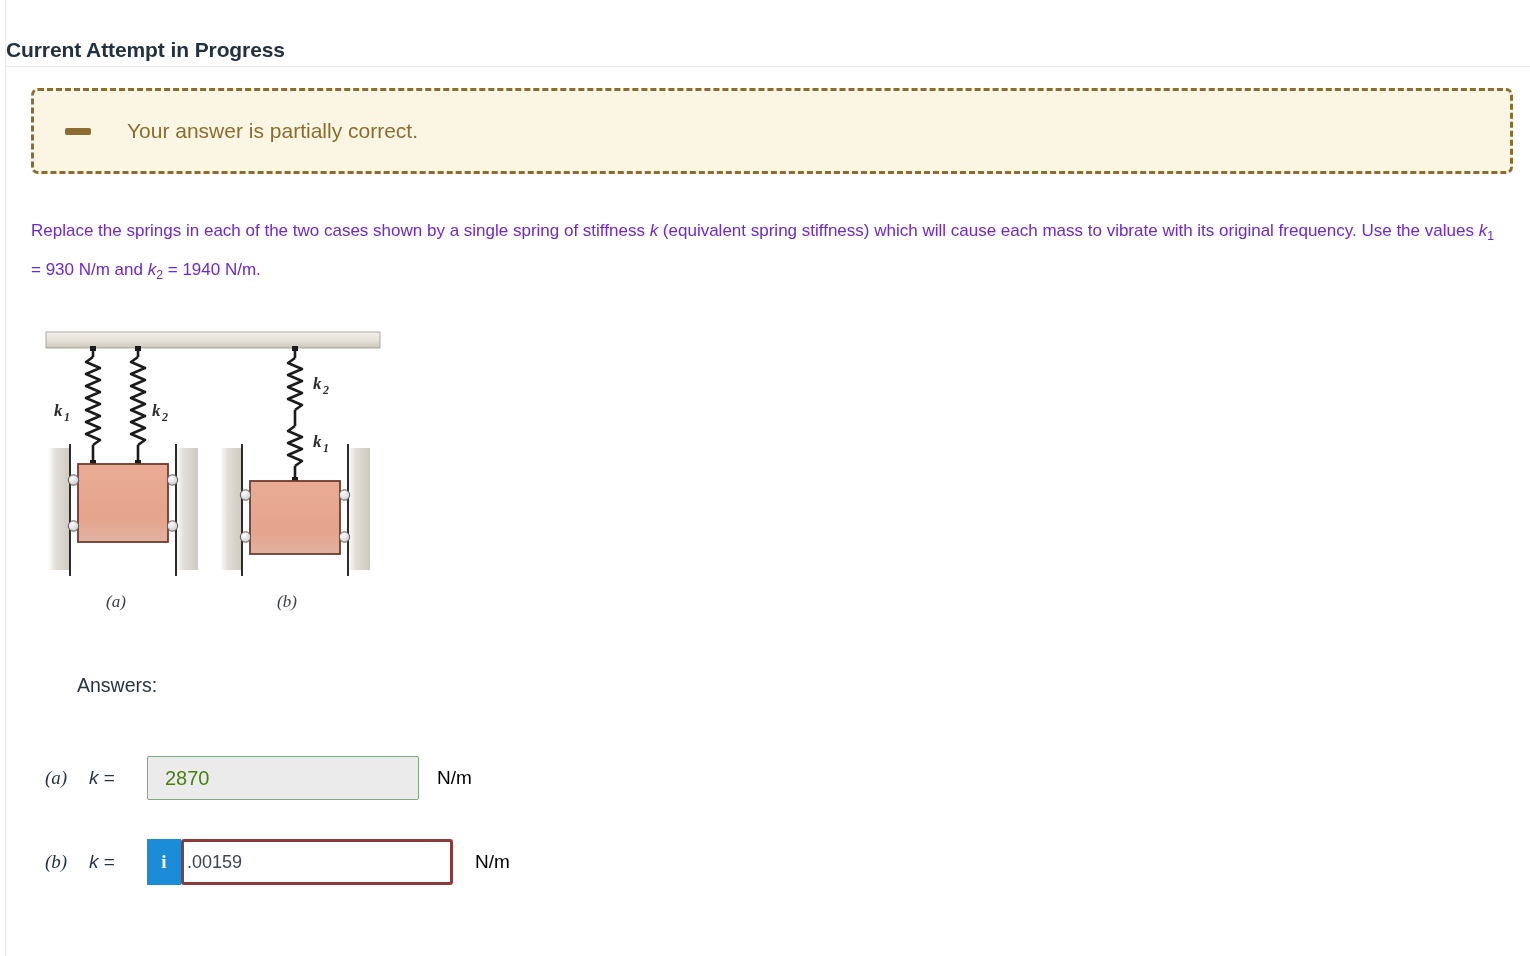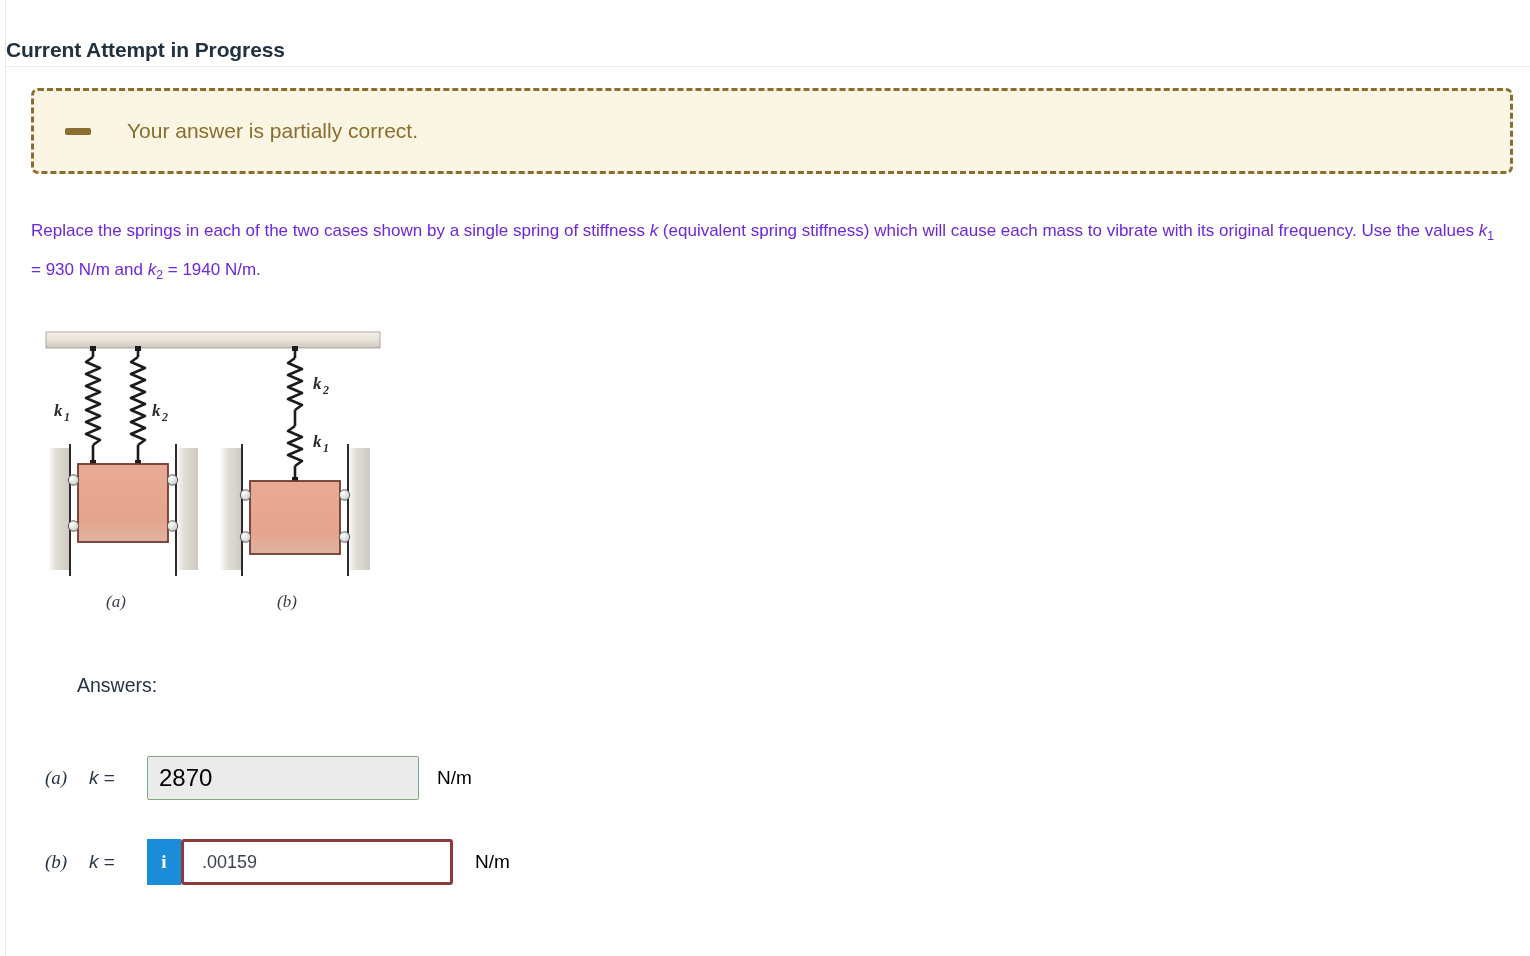--- a/index.html
+++ b/index.html
@@ -151,23 +151,23 @@
 
   
   .field-correct {
     width: 272px;
     height: 44px;
     background: #ebebeb;
     border: 1px solid #7fa97f;
     border-radius: 2px;
     display: flex;
     align-items: center;
-    padding-left: 11px;
-    font-size: 24px;
-    color: #000000;
+    padding-left: 17px;
+    font-size: 20px;
+    color: #4d7c0f;
   }
 
   
   .field-wrong-wrap {
     display: flex;
     align-items: stretch;
     height: 46px;
   }
   .info-btn {
     width: 34px;
@@ -184,21 +184,21 @@
     flex: 0 0 auto;
   }
   .field-wrong {
     width: 272px;
     height: 46px;
     background: #ffffff;
     border: 3px solid #8f3a3a;
     border-radius: 3px;
     display: flex;
     align-items: center;
-    padding-left: 18px;
+    padding-left: 3px;
     font-size: 18px;
     color: #3d4450;
   }
 
   .unit {
     font-size: 19px;
     color: #000000;
     margin-left: 18px;
     white-space: nowrap;
   }

